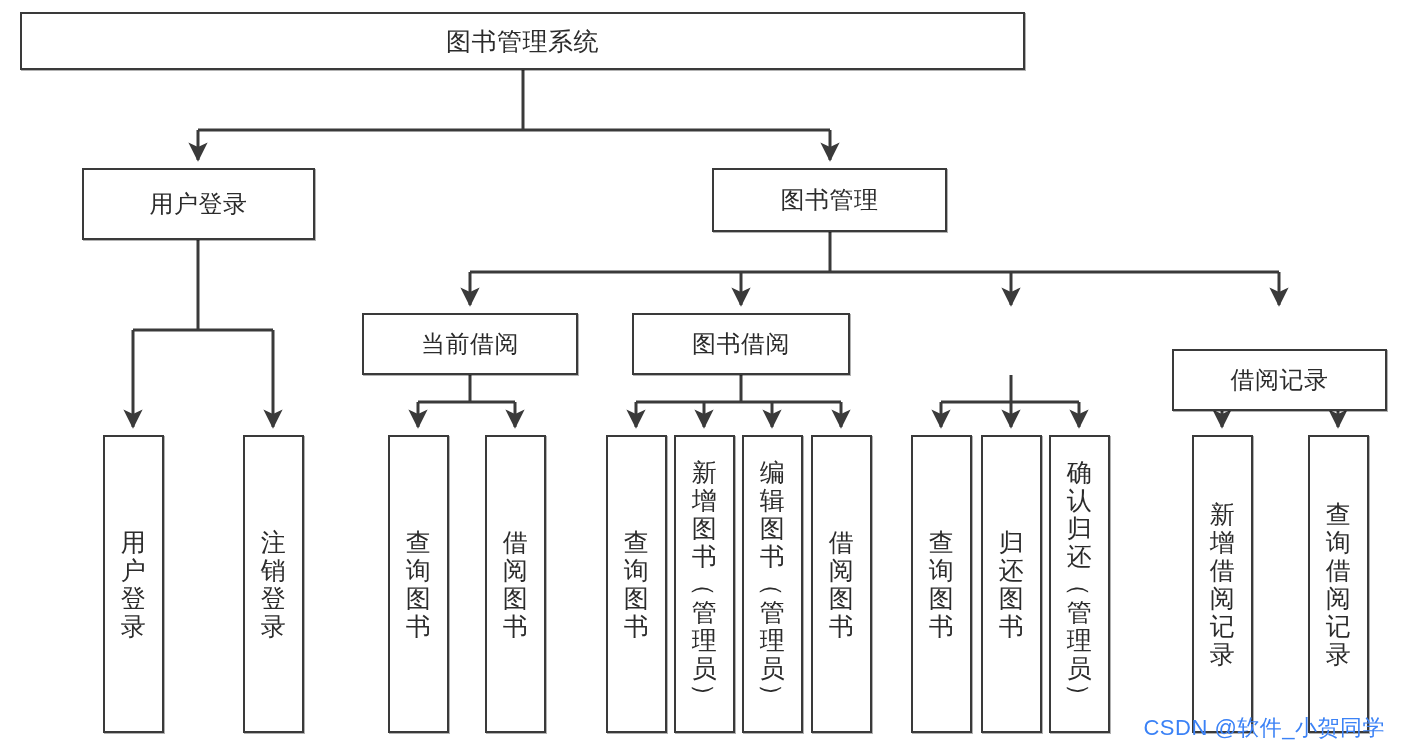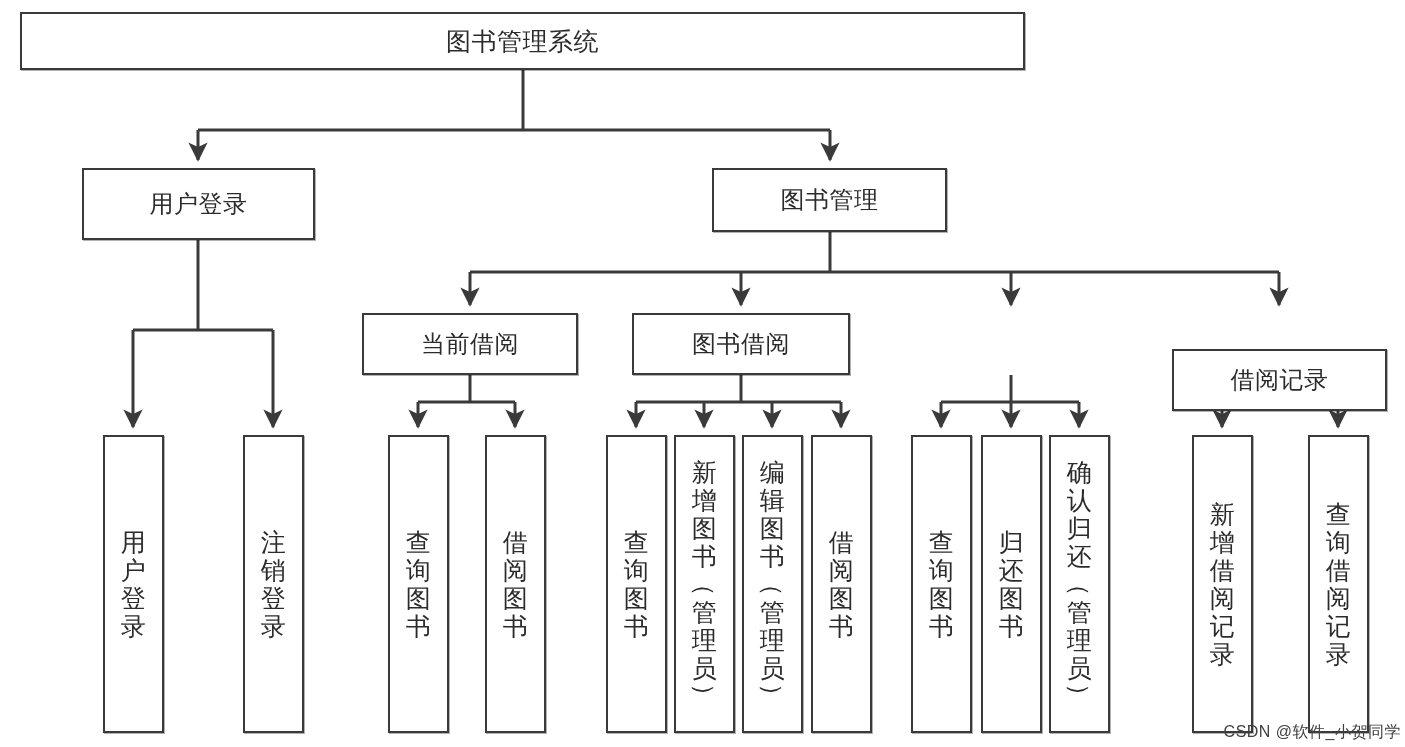--- a/index.html
+++ b/index.html
@@ -65,24 +65,24 @@
     white-space: normal;
     text-align: center;
   }
   
   .node.vert .lbl .rot {
     display: inline-block;
     transform: rotate(90deg);
   }
   .watermark {
     position: absolute;
-    right: 4px;
+    right: 20px;
     bottom: 4px;
-    font-size: 16px;
-    color: #404040;
+    font-size: 22px;
+    color: #3b82f6;
     white-space: nowrap;
     letter-spacing: 0.5px;
   }
 </style>
 </head>
 <body>
 
 <div id="canvas">
 
   <svg id="wires" viewBox="0 0 1405 747" width="1405" height="747" xmlns="http://www.w3.org/2000/svg">

